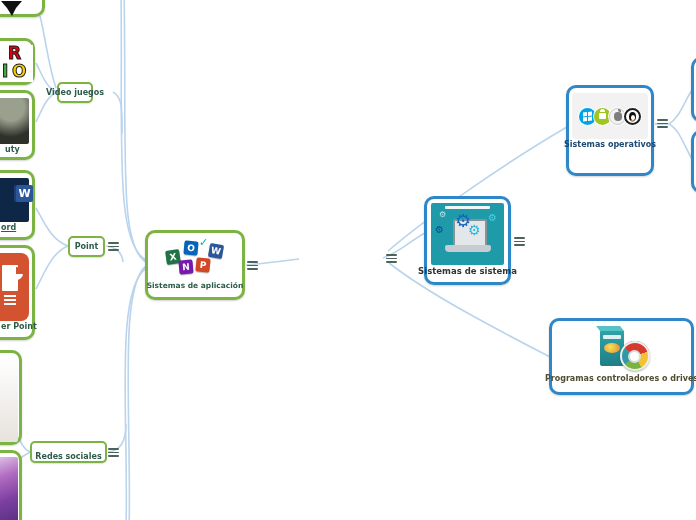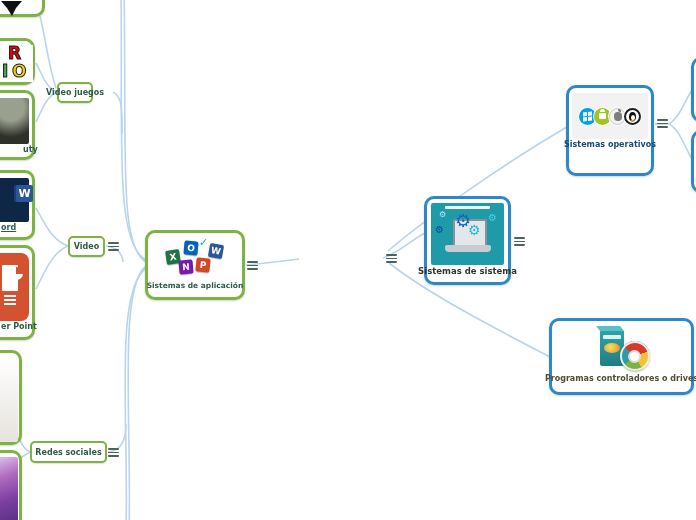--- a/index.html
+++ b/index.html
@@ -153,29 +153,29 @@
       <i></i>
       <i></i>
       <i></i>
     </div>
 
   <div class="pill" style="left:57px;top:82px;width:36px;height:21px;">
     <span>Video juegos</span>
   </div>
 
   <div class="pill" style="left:68px;top:236px;width:37px;height:21px;">
-    <span>Video</span>
+    <span>Point</span>
   </div>
   <div class="hamb" style="left:108px;top:242px;">
       <i></i>
       <i></i>
       <i></i>
     </div>
 
-  <div class="pill" style="left:30px;top:441px;width:77px;height:22px;">
+  <div class="pill" style="left:30px;top:441px;width:77px;height:22px;align-items:flex-end;">
     <span>Redes sociales</span>
   </div>
   <div class="hamb" style="left:108px;top:448px;">
       <i></i>
       <i></i>
       <i></i>
     </div>
 
   <div class="node b-blue" style="left:424px;top:196px;width:87px;height:89px;">
     <div class="img-sistema">
@@ -244,21 +244,21 @@
   <div class="node b-green" style="left:-52px;top:38px;width:87px;height:47px;">
     <div class="img-mario">
       <span class="mletter" style="position:absolute;left:58px;top:-2px;font-size:17px;color:#e4000f;">R</span>
       <span class="mletter" style="position:absolute;left:52px;top:16px;font-size:17px;color:#43b047;">I</span>
       <span class="mletter" style="position:absolute;left:62px;top:16px;font-size:17px;color:#fbd000;">O</span>
     </div>
   </div>
 
   <div class="node b-green" style="left:-60px;top:90px;width:95px;height:70px;">
     <div class="img-cod"></div>
-    <div class="nlabel green-text" style="align-self:flex-start;margin-left:80px;">uty</div>
+    <div class="nlabel green-text" style="align-self:flex-start;margin-left:62px;">uty</div>
   </div>
 
   <div class="node b-green" style="left:-60px;top:170px;width:95px;height:70px;">
     <div class="img-word">
       <span class="wtile">W</span>
     </div>
     <div class="nlabel green-text" style="align-self:flex-start;margin-left:58px;text-decoration:underline;">ord</div>
   </div>
 
   <div class="node b-green" style="left:-62px;top:245px;width:97px;height:95px;">

